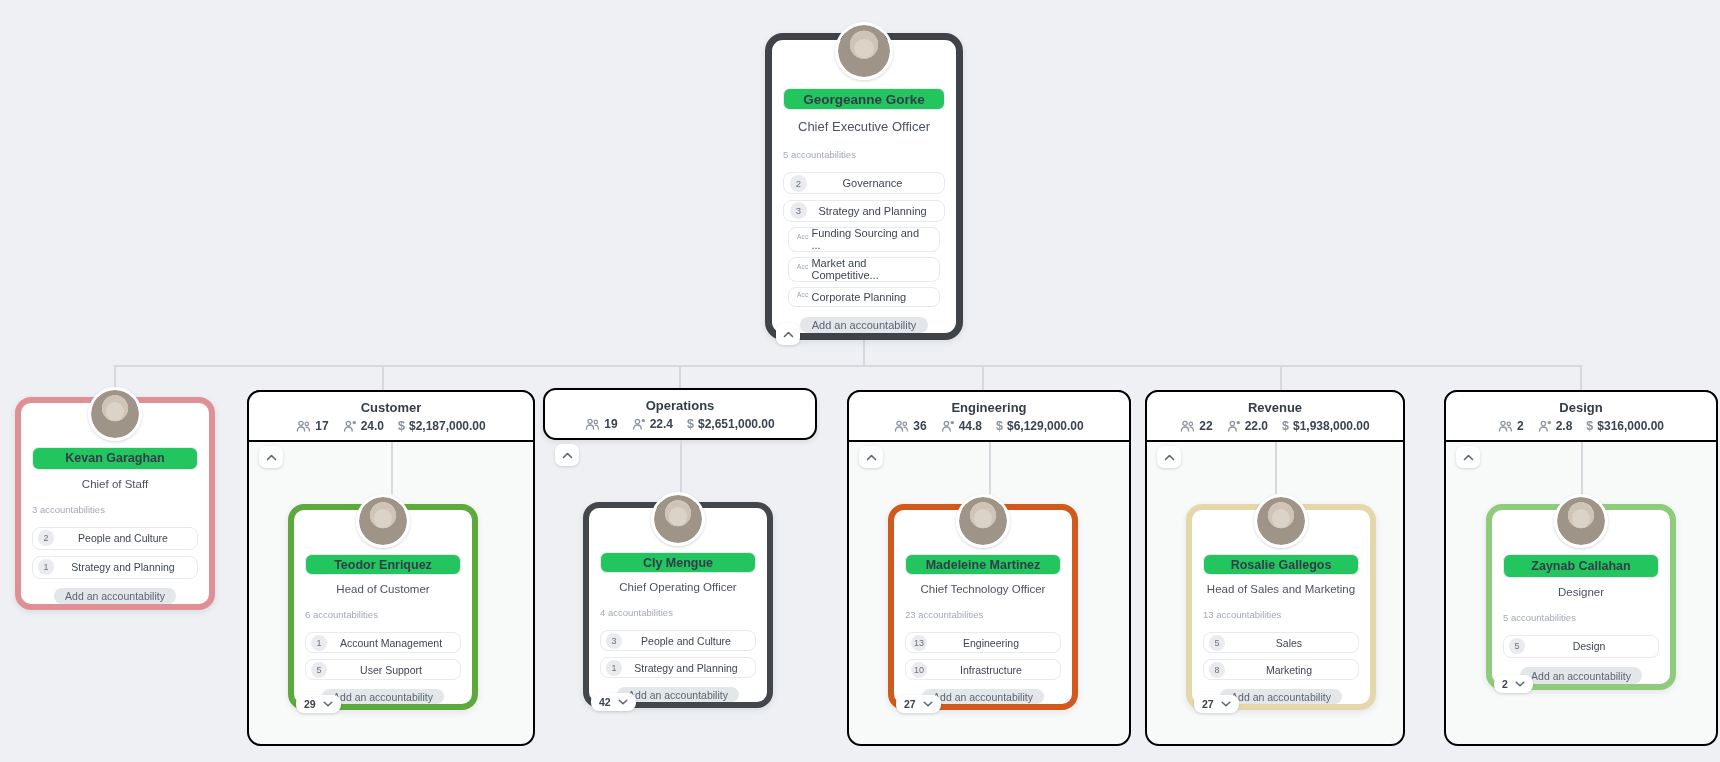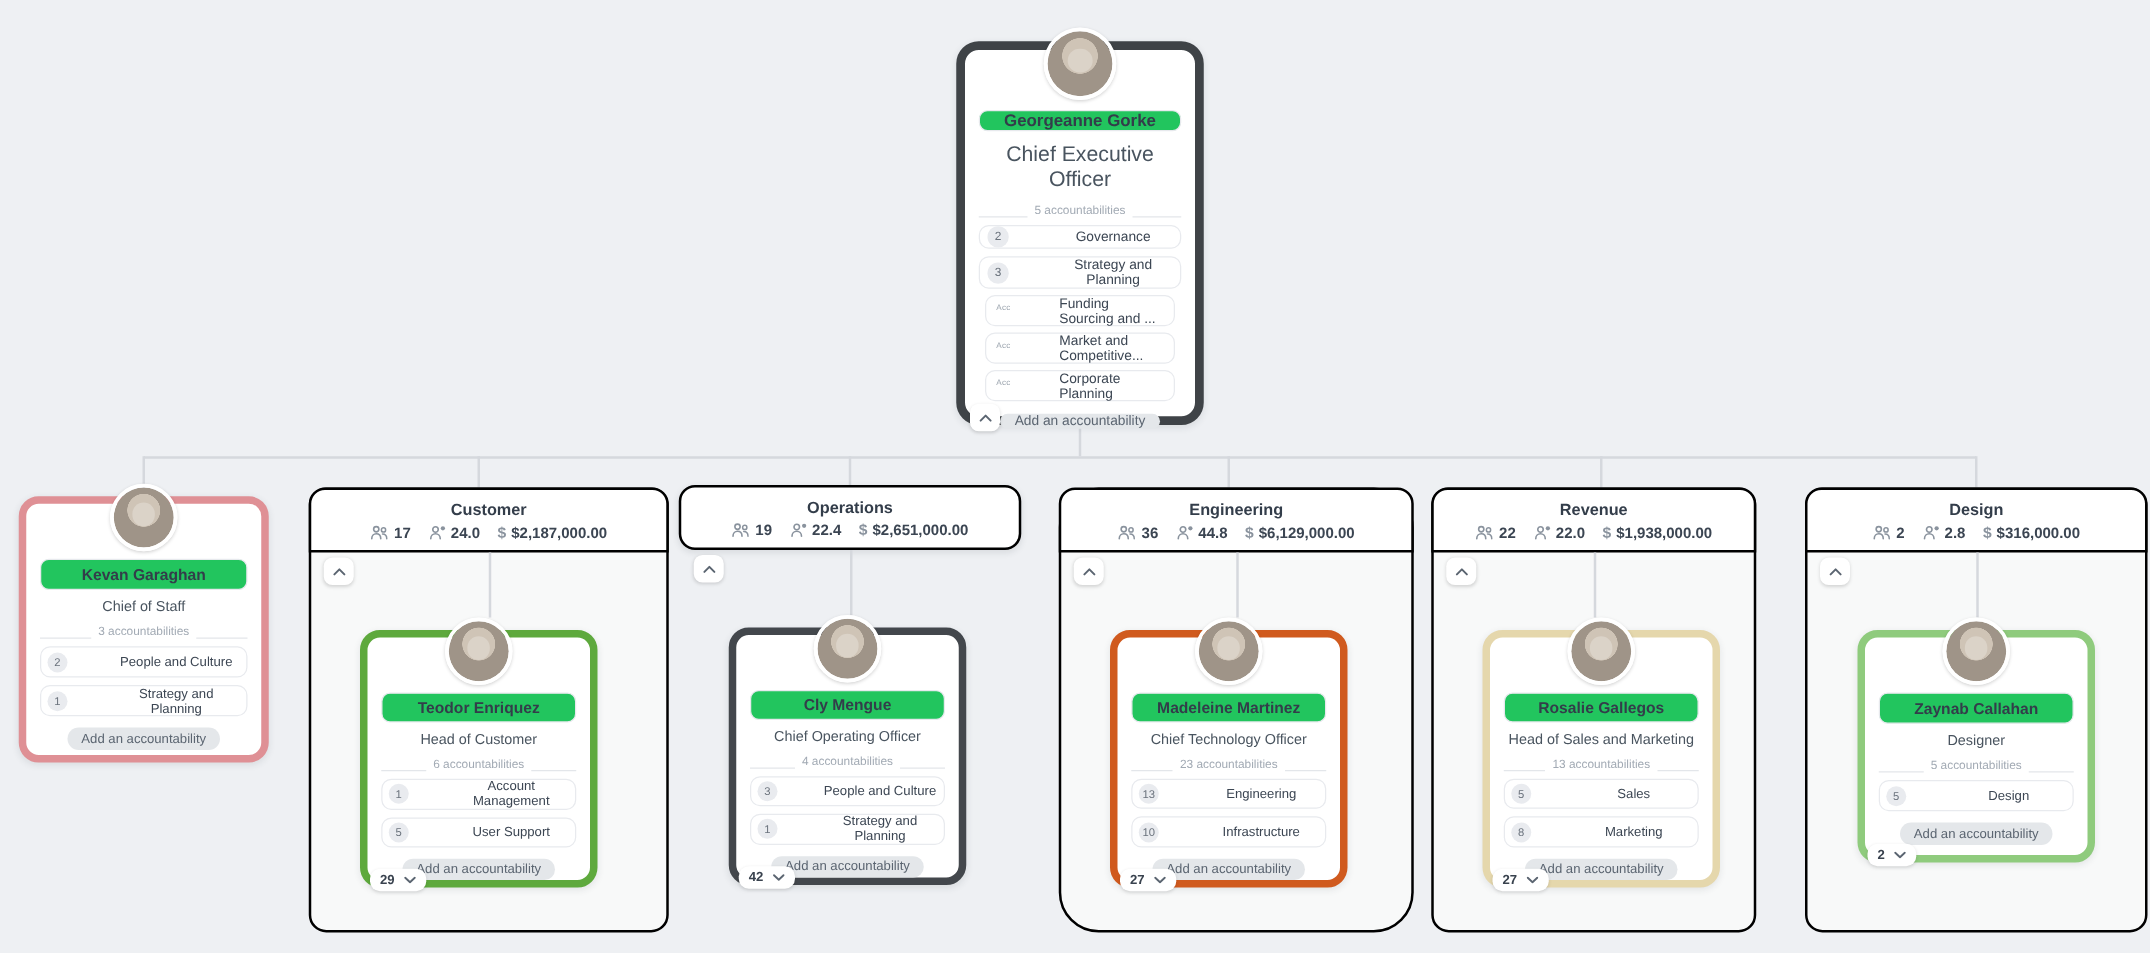--- a/index.html
+++ b/index.html
@@ -17,42 +17,42 @@
   .pc-inner { position:relative; width:100%; height:100%; padding:0 11px; display:flex; flex-direction:column; align-items:center; }
   .avatar { position:absolute; left:50%; transform:translateX(-50%); border-radius:50%; border:3px solid #fff;
             box-shadow:0 1px 3px rgba(0,0,0,.18); overflow:hidden; }
   .avatar .ph { width:100%; height:100%; border-radius:50%;
             background:radial-gradient(circle at 50% 38%, #cfc4b6 0 34%, #9f9488 35% 100%); position:relative; }
   .avatar .ph:after { content:""; position:absolute; left:50%; top:26%; transform:translateX(-50%);
             width:38%; height:38%; border-radius:50%; background:rgba(255,255,255,.25); }
   .name-box { width:100%; background:#22c55e; border:1px solid #e7e9ed; border-radius:7px; text-align:center;
             font-weight:bold; color:#333d4a; display:flex; align-items:center; justify-content:center; }
   .role { color:#49545f; text-align:center; }
-  .acc-summary { display:flex; align-items:flex-end; gap:6px; width:100%; color:#a2aab4; }
+  .acc-summary { display:flex; align-items:flex-start; gap:6px; width:100%; color:#a2aab4;flex-direction:column; }
   .acc-summary .dl { flex:1; height:1px; background:#e3e6ea; }
   .acc-row { width:100%; background:#fff; border:1px solid #e8eaee; border-radius:8px; display:flex; align-items:center;
             position:relative; }
   .chip { background:#e9ebef; color:#6a727c; border-radius:50%; display:flex; align-items:center; justify-content:center;
             flex:0 0 auto; }
-  .acc-label { flex:1; text-align:center; color:#3c4653;padding-left:36px; }
+  .acc-label { flex:1; text-align:center; color:#3c4653; }
   .acc-row.sub .acc-label { text-align:left; }
   .acc-tag { color:#9aa3ad; font-size:6.5px; letter-spacing:.2px; margin:-5px 3px 0 0; }
   .add-pill { background:#e4e7ea; color:#5b6571; border-radius:10px; border:none; cursor:pointer;
             font-family:inherit; white-space:nowrap; }
   .sq-btn { position:absolute; width:24px; height:22px; background:#fff; border:none; border-radius:7px;
             box-shadow:0 1px 3px rgba(0,0,0,.15); display:flex; align-items:center; justify-content:center; cursor:pointer; }
   .count-badge { position:absolute; left:2px; bottom:-9px; background:#fff; border-radius:8px; padding:3px 8px;
             display:flex; align-items:center; gap:7px; font-size:10.5px; color:#39424e; font-weight:bold;
             box-shadow:0 1px 3px rgba(0,0,0,.14); cursor:pointer; border:none; font-family:inherit; }
 
   
   .ceo { left:765px; top:33px; width:198px; height:307px; border:7px solid #3f4347; border-radius:18px; }
   .ceo .avatar { top:-18px; width:58px; height:58px; }
   .ceo .name-box { margin-top:48px; height:27px; font-size:13.5px; }
-  .ceo .role { margin-top:9px; font-size:17px; }
+  .ceo .role { margin-top:9px; font-size:13px; }
   .ceo .acc-summary { margin-top:9px; font-size:9.5px; }
   .ceo .acc-row { margin-top:6px; height:26px; padding:0 6px; }
   .ceo .chip { width:17px; height:17px; font-size:9.5px; }
   .ceo .acc-row.sub { width:calc(100% - 10px); height:25px; margin-top:5px; padding:0 8px; }
   .ceo .acc-label { font-size:11px; }
   .ceo .add-pill { margin-top:10px; height:19px; padding:0 12px; font-size:11px; }
 
   
   .staff { left:15px; top:397px; width:200px; height:213px; border:6px solid #df9095; }
   .member { position:absolute; width:190px; background:#fff; border-radius:16px; box-shadow:0 2px 6px rgba(40,50,60,.10); }
@@ -76,21 +76,21 @@
   .g-stats { display:flex; align-items:center; gap:14px; }
   .stat { display:flex; align-items:center; gap:4px; color:#3b4552; font-size:12px; font-weight:bold; }
   .stat .icn { color:#8a939e; display:flex; align-items:center; }
   .dollar { color:#8a939e; font-size:12.5px; font-weight:bold; }
   .g-collapse { left:10px; top:54px; }
   .inner-conn { position:absolute; left:50%; top:50px; width:2px; height:52px; background:#d5d8dd; }
   .member { top:112px; }
 
   .g-customer    { left:247px;  width:288px; border-color:#5ea93d; }
   .g-operations  { left:545px;  width:270px; }
-  .g-engineering { left:847px;  width:284px; border-color:#e7e9ed; background:#fbfcfd;border-radius:32px; }
+  .g-engineering { left:847px;  width:284px; border-color:#e7e9ed; background:#fbfcfd; }
   .g-revenue     { left:1145px; width:260px; border-color:#e5d7ac; }
   .g-design      { left:1444px; width:274px; border-color:#8fcb7d;text-decoration:underline; }
   .g-operations .group-header { border-color:#43474c; border-radius:13px; }
 
   .m-teodor    { left:39px; height:206px; border:6px solid #5ea93d; }
   .m-cly       { left:38px; height:206px; border:6px solid #43474c; }
   .m-madeleine { left:39px; height:206px; border:6px solid #d05a1e; }
   .m-rosalie   { left:39px; height:206px; border:6px solid #e5d7ac; }
   .m-zaynab    { left:40px; height:186px; border:6px solid #8fcb7d; }
 

